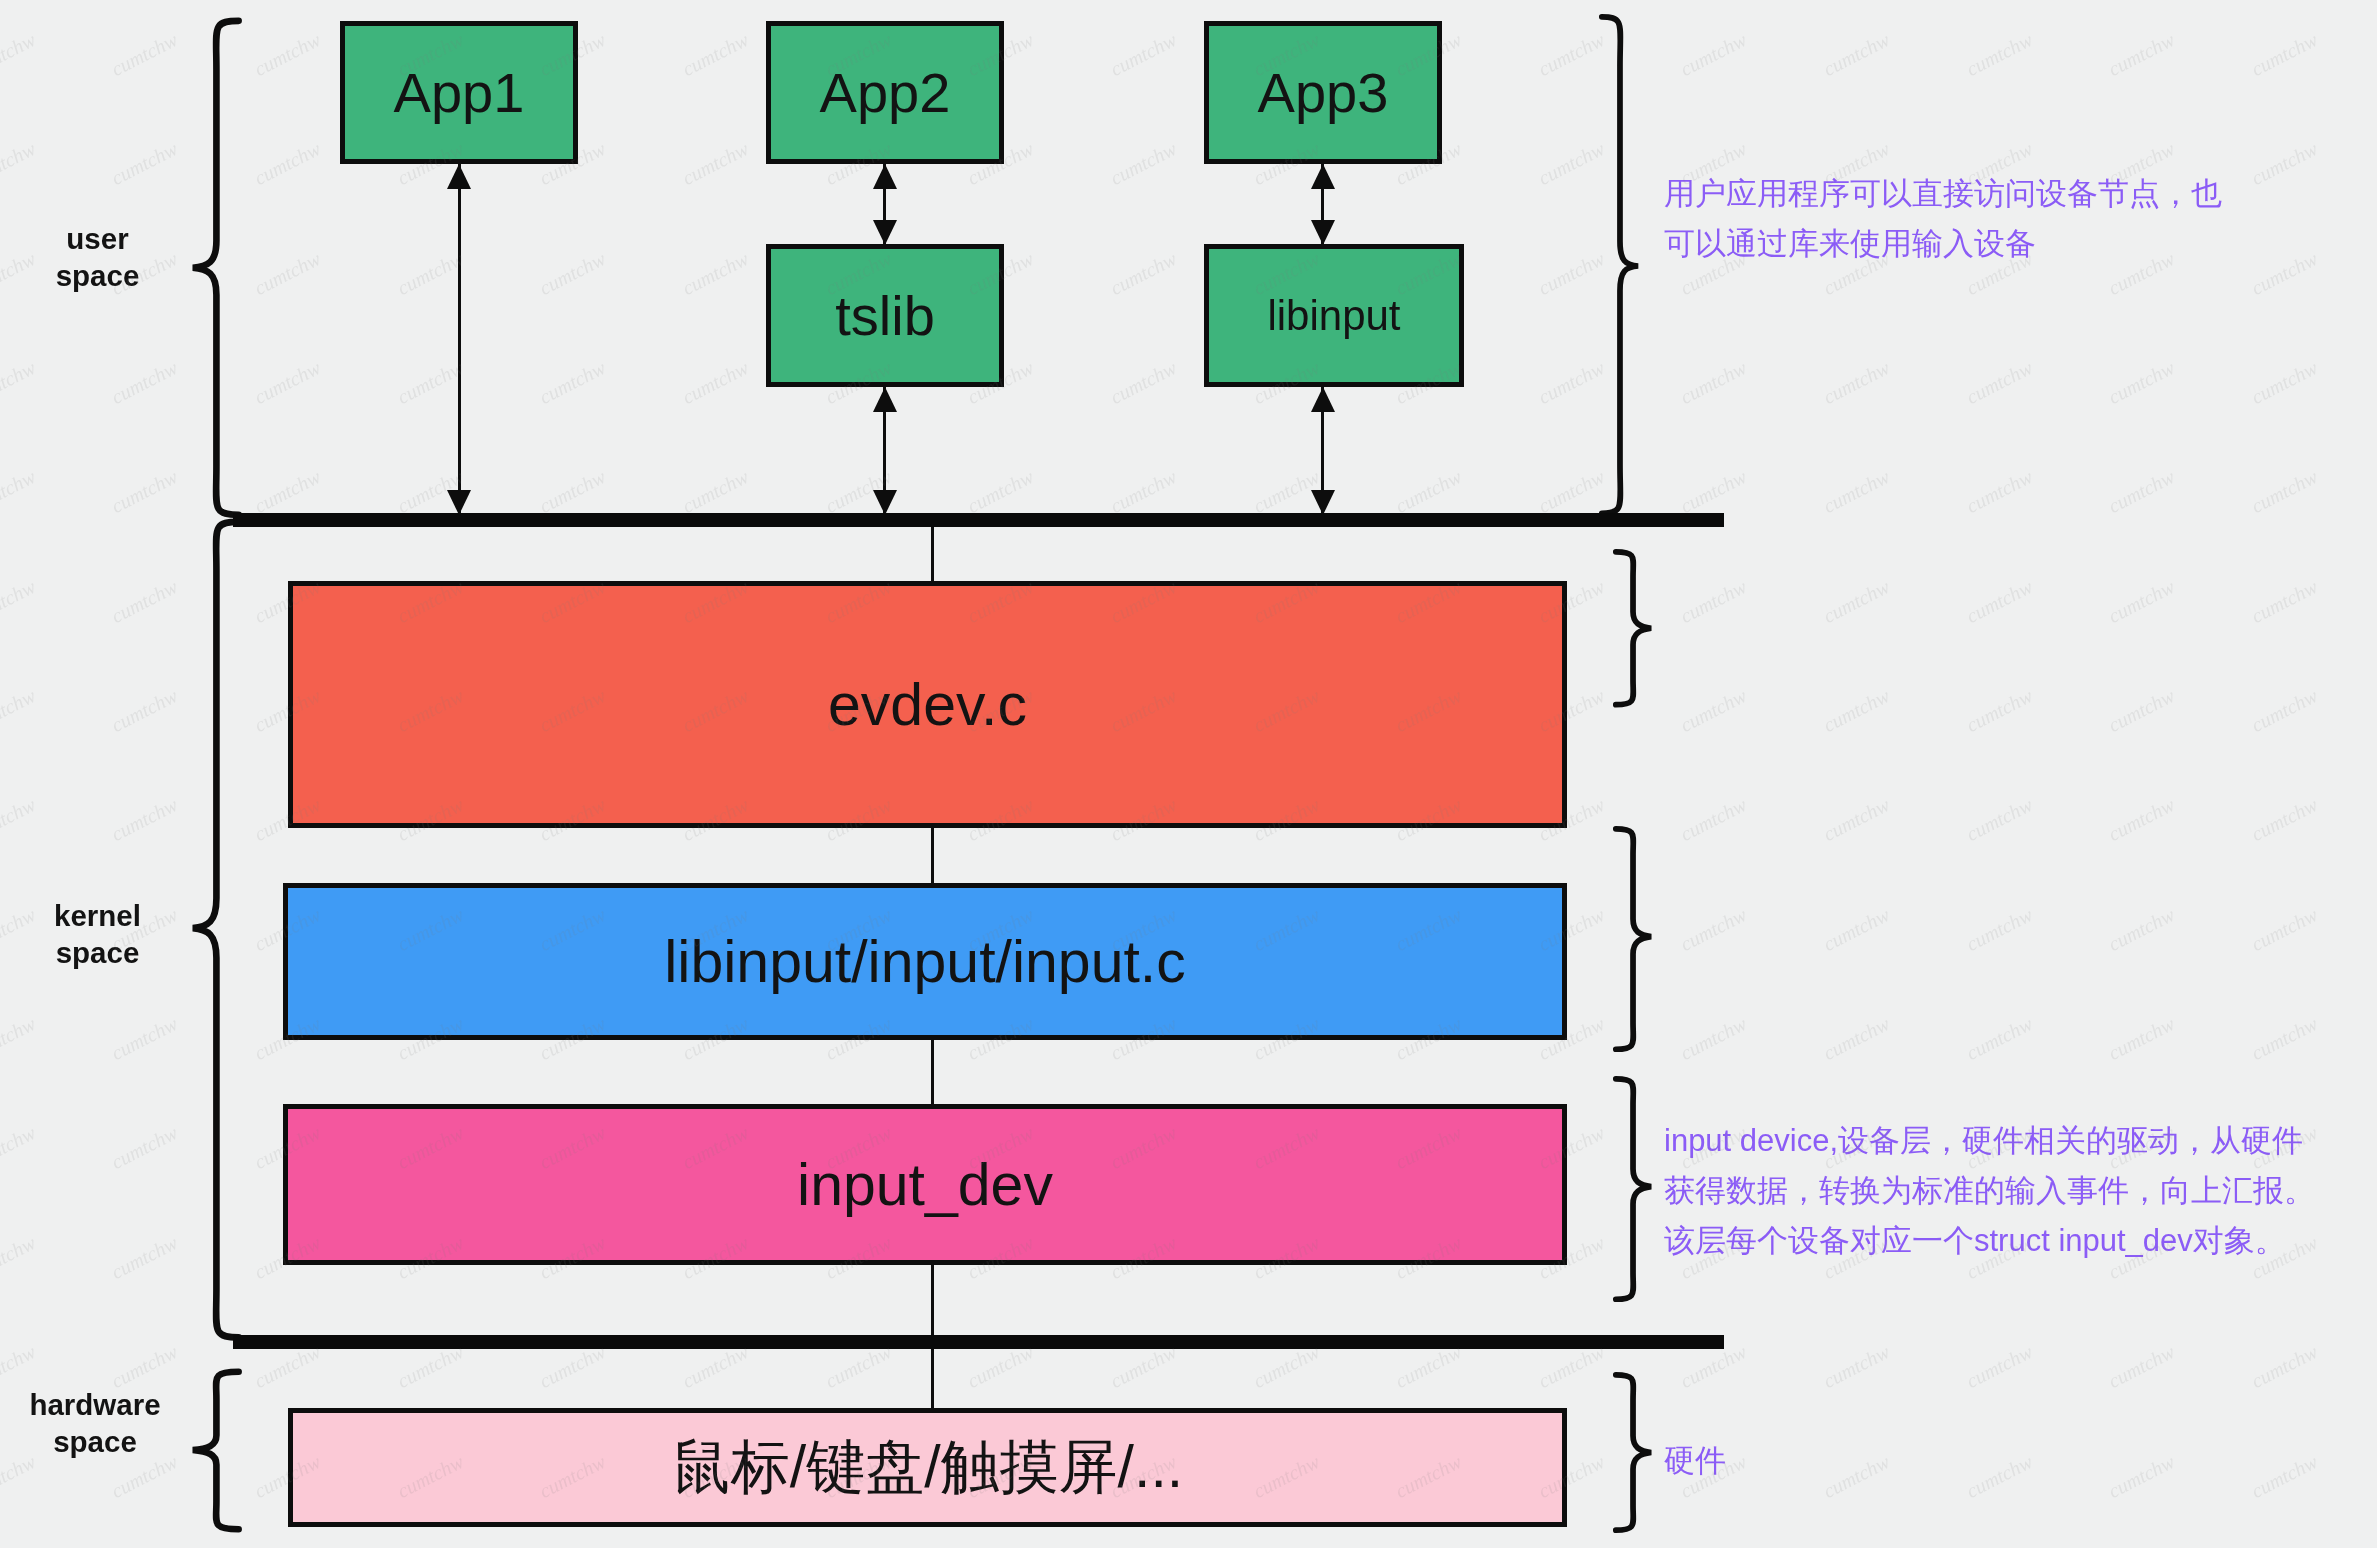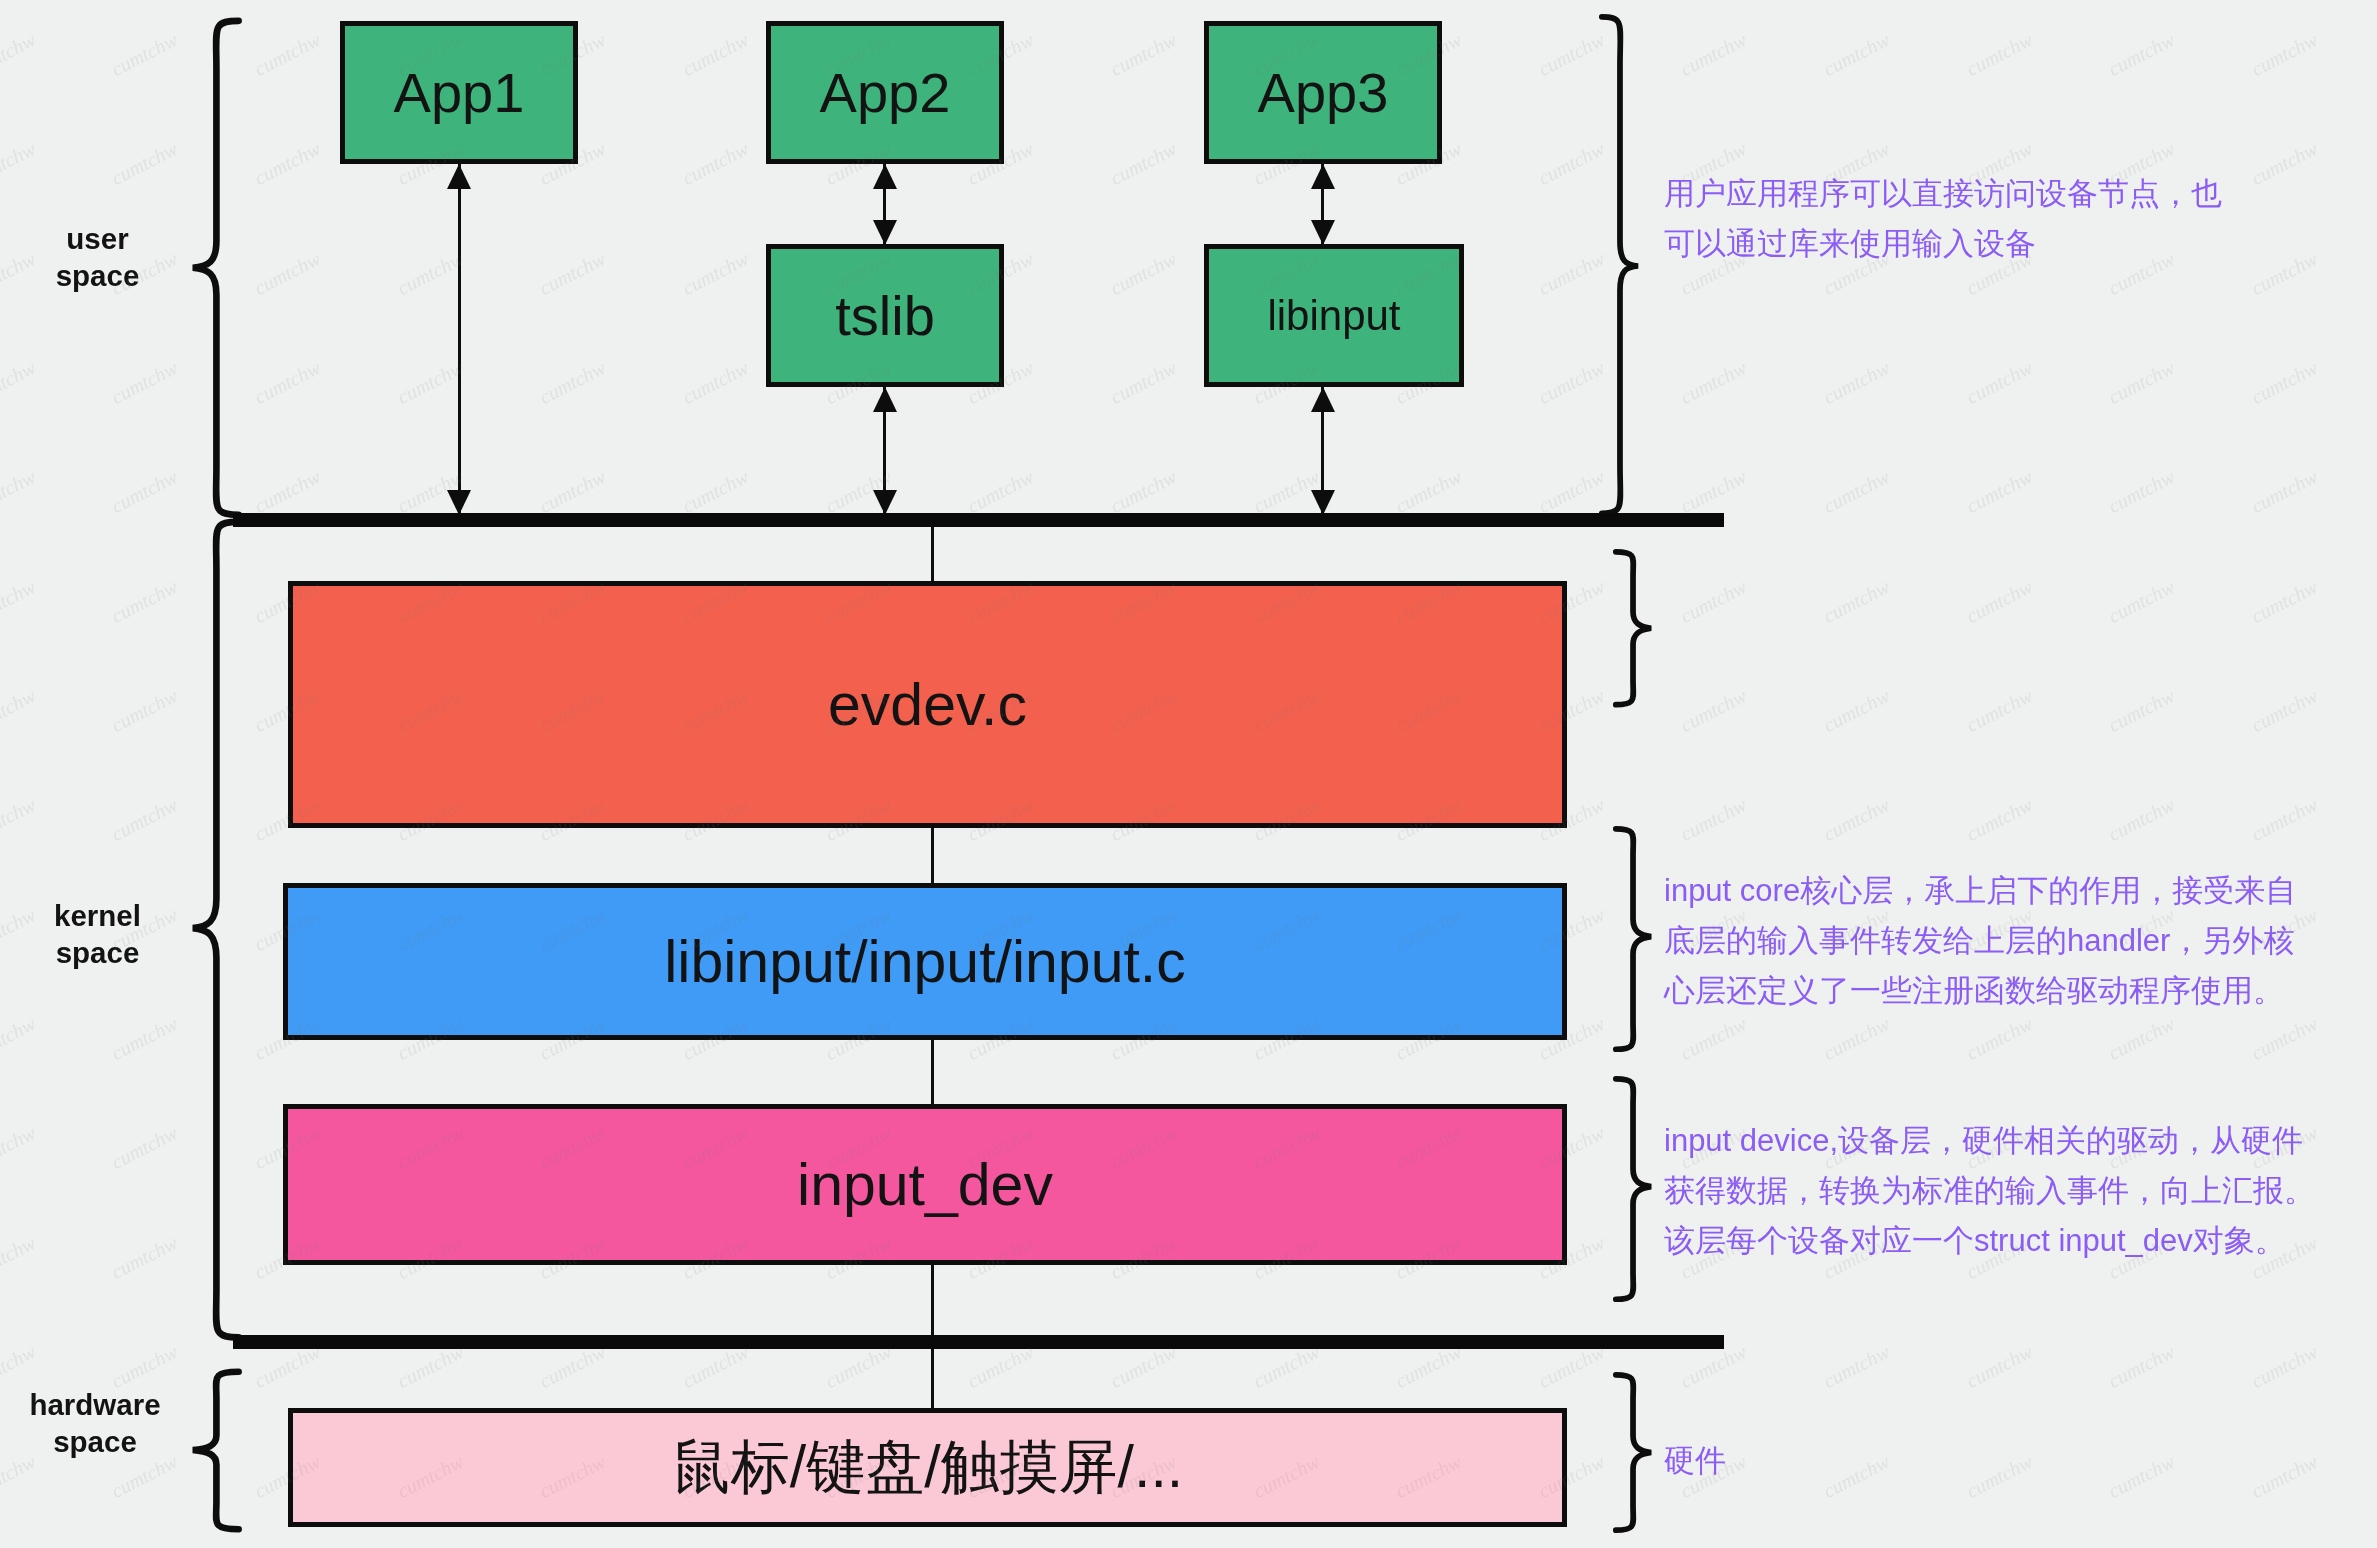--- a/index.html
+++ b/index.html
@@ -220,25 +220,20 @@
   <div class="brace" style="left:1612px; top:549px; width:43px; height:159px;">
     <svg width="43" height="159" viewBox="0 0 90 335" preserveAspectRatio="none">
       <path d="M 8 6 C 52 6, 44 18, 44 58 L 44 132 C 44 156, 58 164, 82 167 C 58 170, 44 178, 44 202 L 44 276 C 44 316, 52 328, 8 328" stroke-width="12"></path>
     </svg>
   </div>
 
   <div class="brace" style="left:1612px; top:826px; width:43px; height:228px;">
     <svg width="43" height="228" viewBox="0 0 90 480" preserveAspectRatio="none">
       <path d="M 8 6 C 52 6, 44 18, 44 60 L 44 196 C 44 222, 58 230, 82 233 C 58 236, 44 244, 44 270 L 44 414 C 44 458, 52 470, 8 470" stroke-width="12"></path>
     </svg>
-  </div>
-  <div class="annotation" style="left:1664px; top:866px;">
-    <div>input core核心层，承上启下的作用，接受来自</div>
-    <div>底层的输入事件转发给上层的handler，另外核</div>
-    <div>心层还定义了一些注册函数给驱动程序使用。</div>
   </div>
 
   <div class="brace" style="left:1612px; top:1076px; width:43px; height:228px;">
     <svg width="43" height="228" viewBox="0 0 90 480" preserveAspectRatio="none">
       <path d="M 8 6 C 52 6, 44 18, 44 60 L 44 196 C 44 222, 58 230, 82 233 C 58 236, 44 244, 44 270 L 44 414 C 44 458, 52 470, 8 470" stroke-width="12"></path>
     </svg>
   </div>
   <div class="annotation" style="left:1664px; top:1116px;">
     <div>input device,设备层，硬件相关的驱动，从硬件</div>
     <div>获得数据，转换为标准的输入事件，向上汇报。</div>

